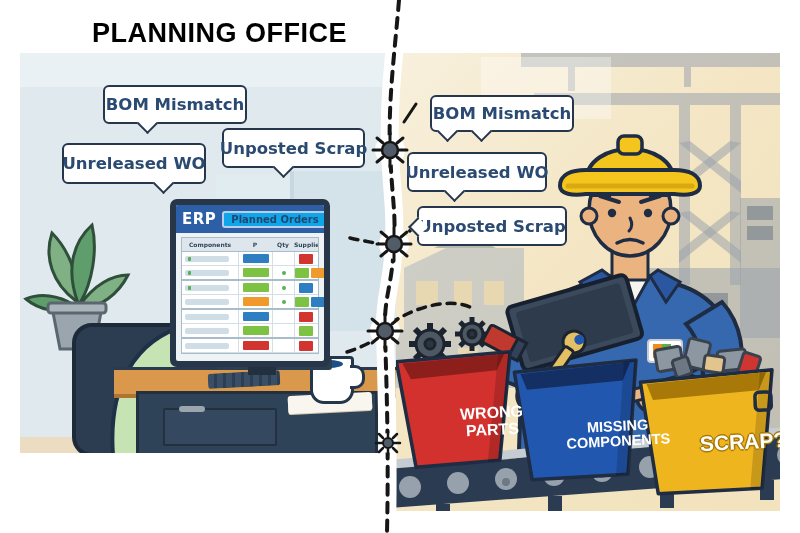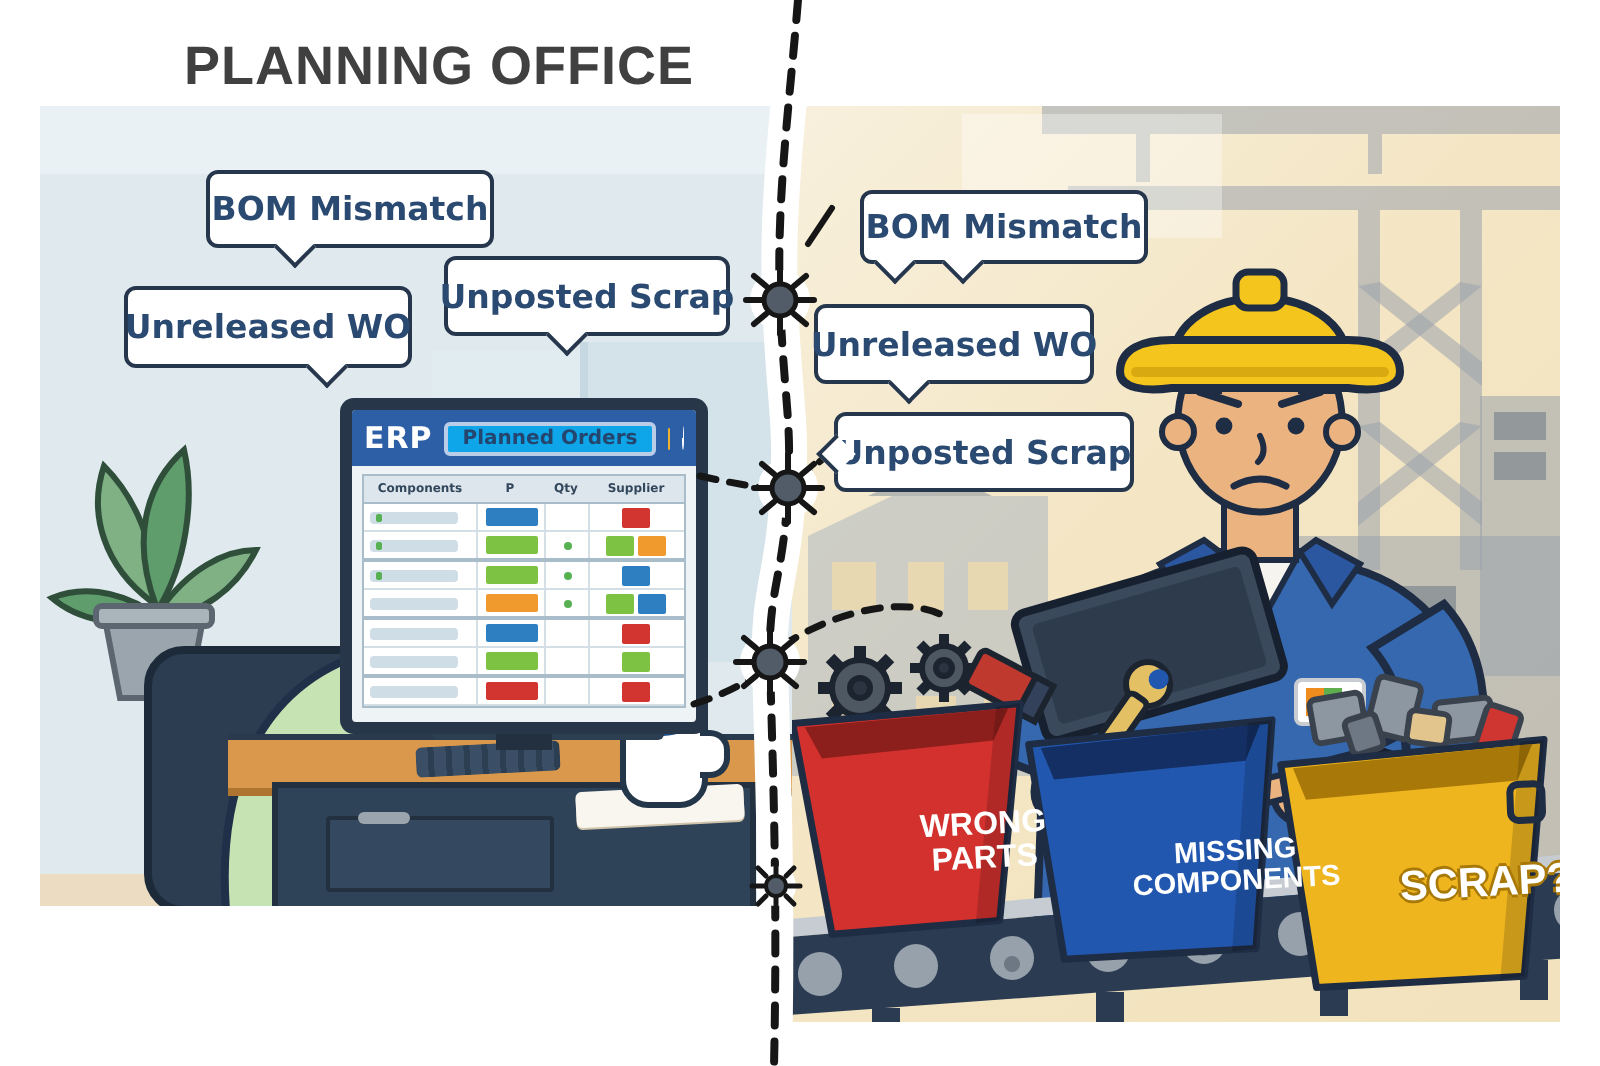--- a/index.html
+++ b/index.html
@@ -1,19 +1,19 @@
 <!DOCTYPE html>
 <html><head>
 <meta charset="utf-8">
 <style>
   html,body{margin:0;padding:0;background:#ffffff;}
   .canvas{position:relative;width:800px;height:533px;background:#ffffff;overflow:hidden;
           font-family:"DejaVu Sans","Liberation Sans",sans-serif;}
   .title{position:absolute;font-family:"Liberation Sans",sans-serif;font-weight:bold;
-         font-size:27px;letter-spacing:.5px;color:#404040;white-space:nowrap;}
+         font-size:27px;letter-spacing:.5px;color:#000000;white-space:nowrap;}
   #title-left{left:92px;top:18px;}
   #title-right{left:483px;top:18px;}
 
   
   .panel{position:absolute;top:53px;overflow:hidden;}
   #panel-left{left:20px;width:376px;height:400px;
       background:linear-gradient(#eaf1f5 0 34px,#dfe9ee 34px 100%);}
   #panel-right{left:396px;width:384px;height:458px;
       background:linear-gradient(135deg,#f8f0dd 0%,#f4e6c4 45%,#f2e2bd 100%);}
 
@@ -35,21 +35,21 @@
             background-image:repeating-linear-gradient(90deg,#3a4f66 0 6px,#2c3e52 6px 9px);transform:rotate(-3deg);}
   .paper{position:absolute;left:268px;top:341px;width:84px;height:18px;background:#f8f6ef;border-radius:3px;
          transform:rotate(-3deg);box-shadow:0 1px 0 #cfc4ab;}
   .cup{position:absolute;left:290px;top:303px;width:38px;height:42px;background:#ffffff;border:3px solid #24364a;
        border-radius:4px 4px 14px 14px;}
   .cup:before{content:"";position:absolute;right:-14px;top:6px;width:12px;height:18px;border:3px solid #24364a;
        border-left:none;border-radius:0 10px 10px 0;background:#fff;}
   .cup-top{position:absolute;left:2px;top:1px;width:28px;height:8px;background:#1d4f86;border-radius:50%;}
 
   
-  .monitor{position:absolute;left:150px;top:146px;width:184px;height:168px;background:#273749;
+  .monitor{position:absolute;left:150px;top:146px;width:160px;height:168px;background:#273749;
            border-radius:7px;padding:6px;box-sizing:border-box;z-index:5;}
   .screen{width:100%;height:100%;background:#eef3f6;border-radius:2px;overflow:hidden;}
   .erp-header{height:28px;background:#2d5fa6;display:flex;align-items:center;padding:0 6px;gap:6px;}
   .erp-brand{color:#ffffff;font-weight:bold;font-size:15px;letter-spacing:.5px;}
   .erp-pill{background:#0ea5e9;border:2px solid #b9cde8;border-radius:3px;color:#24456e;font-weight:bold;
             font-size:10px;padding:1px 7px;white-space:nowrap;}
   .erp-sq{width:11px;height:11px;background:#efb030;border-radius:2px;margin-left:auto;}
   .erp-pie{width:12px;height:12px;border-radius:50%;background:conic-gradient(#ffffff 0 265deg,#2d5fa6 265deg 360deg);}
   .erp-table{margin:4px 5px;background:#ffffff;border:1px solid #a9bcc9;}
   .erp-cols,.erp-row{display:grid;grid-template-columns:56px 34px 22px 1fr;align-items:center;}

